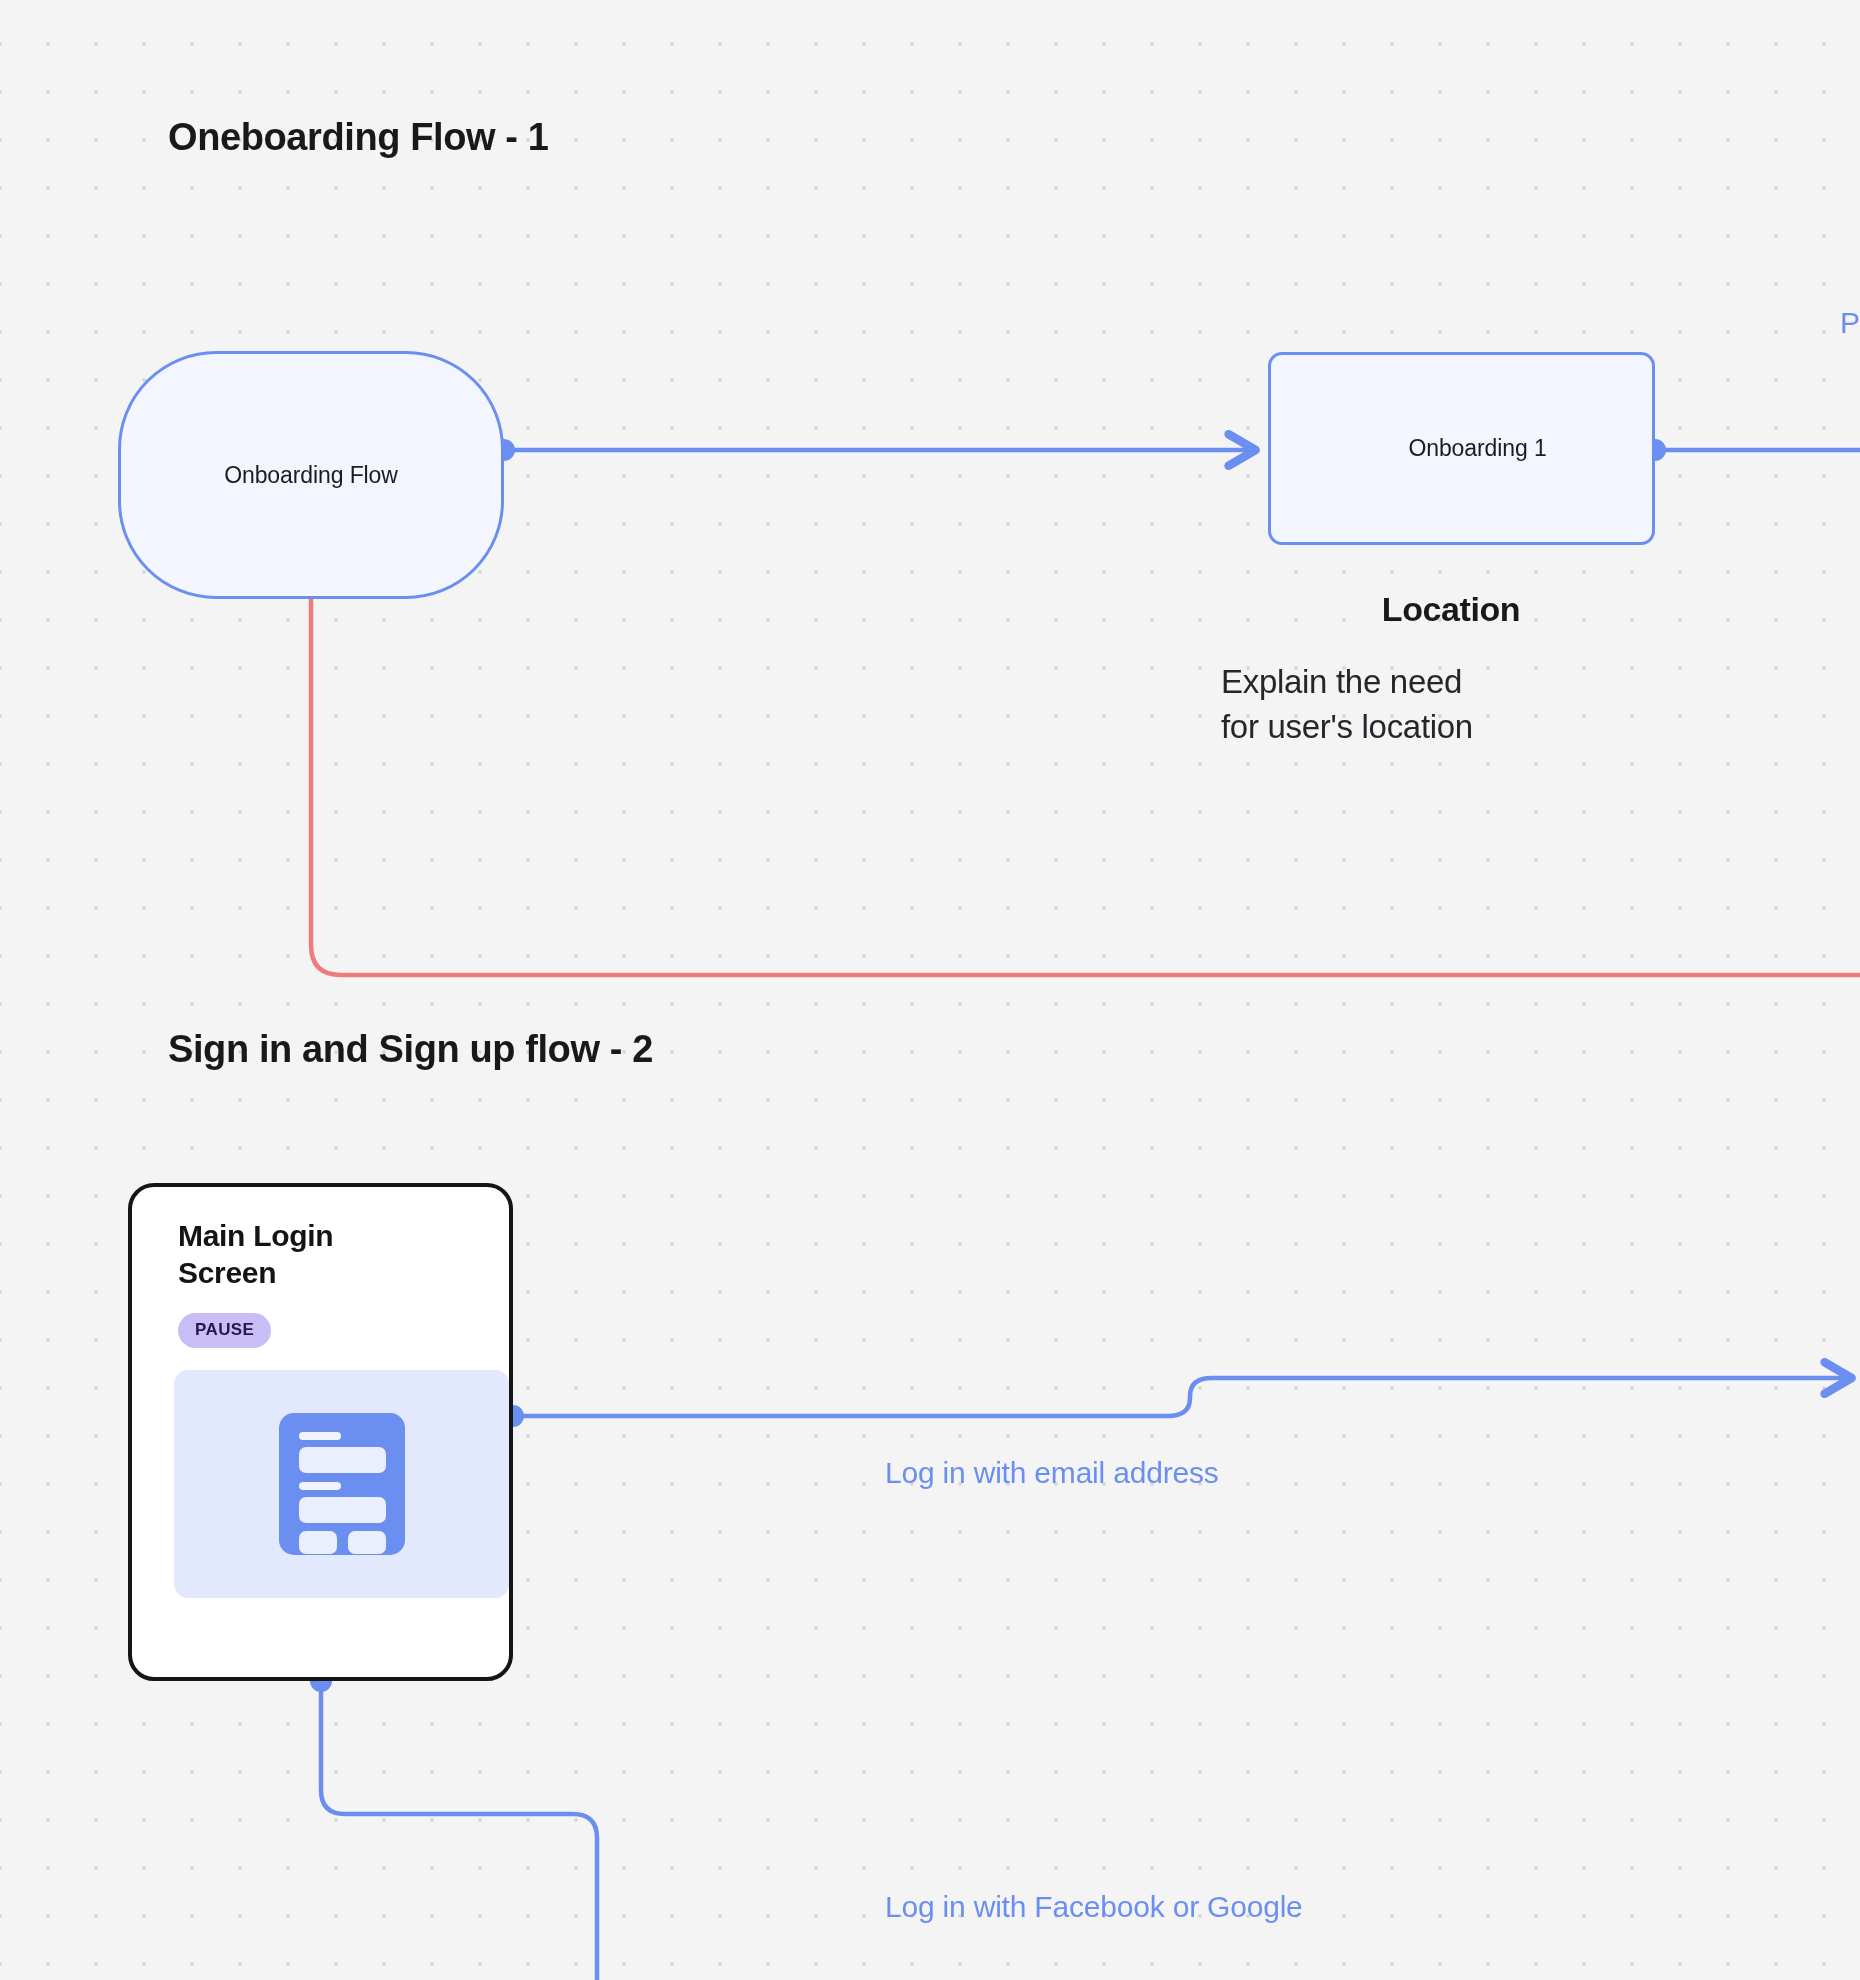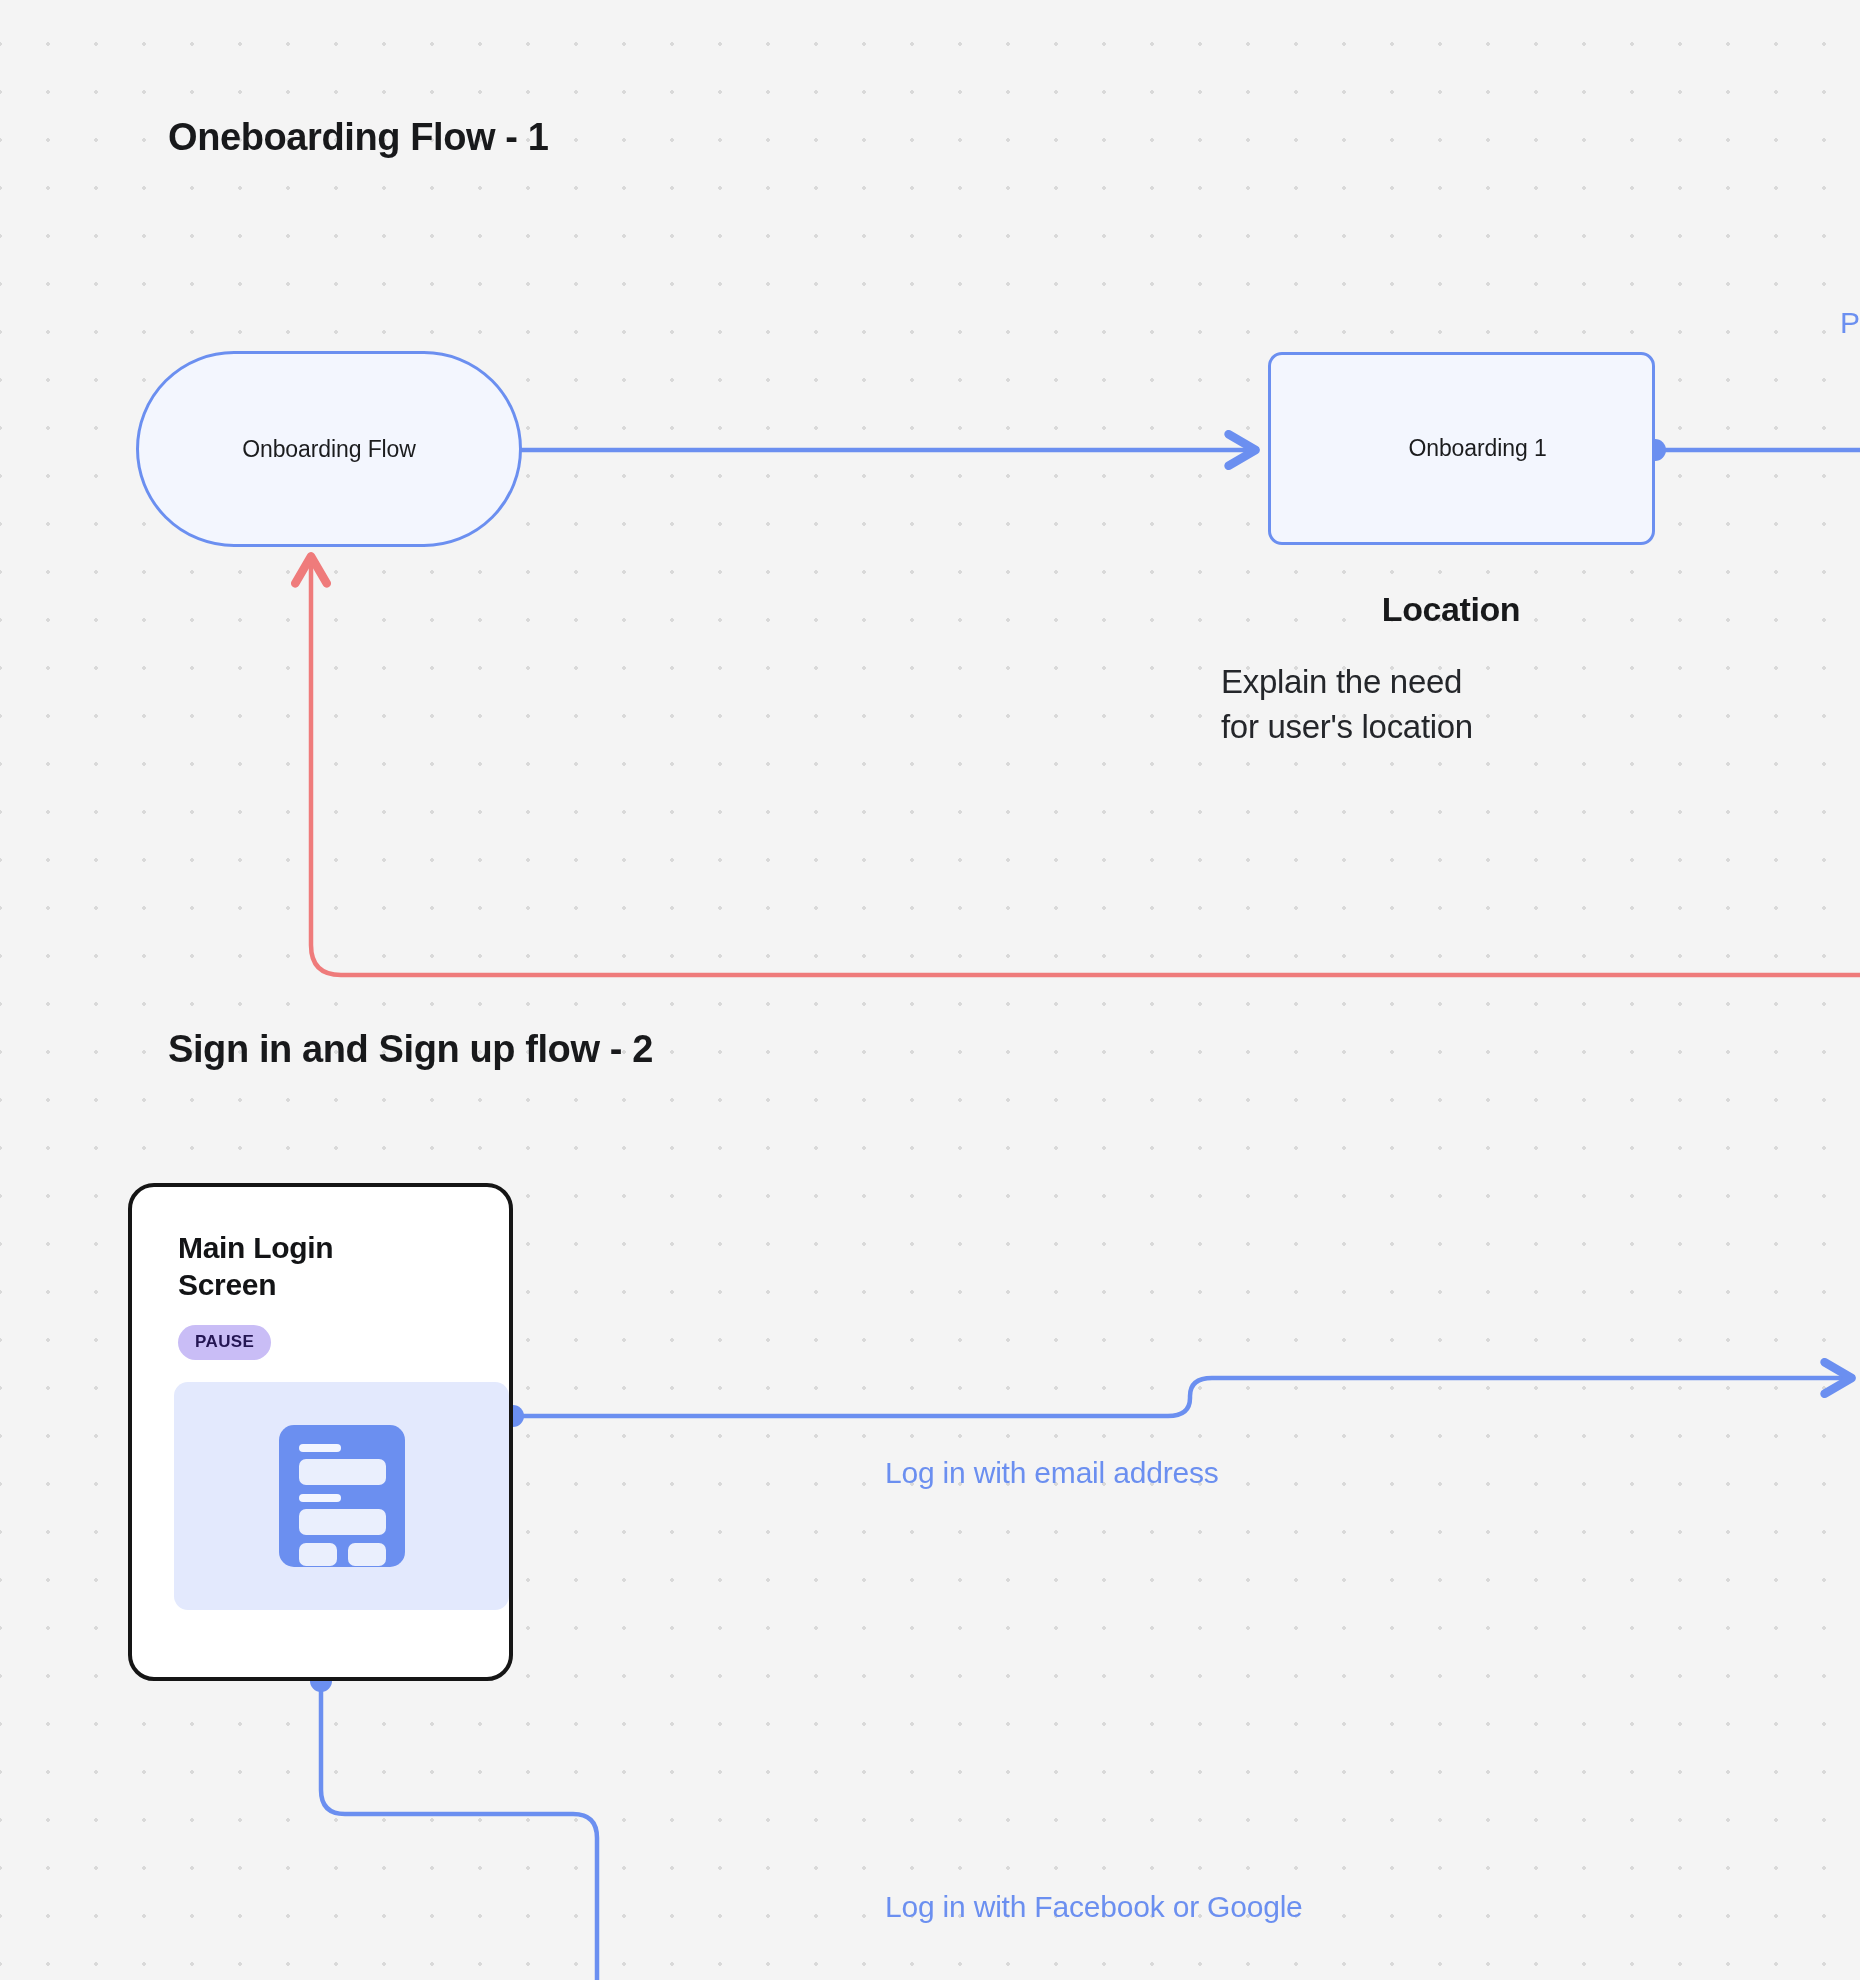--- a/index.html
+++ b/index.html
@@ -36,24 +36,24 @@
     color: #18191b;
     letter-spacing: -0.4px;
     white-space: nowrap;
   }
   #title-flow1 { left: 168px; top: 116px; font-size: 38px; }
   #title-flow2 { left: 168px; top: 1028px; font-size: 38px; }
 
   
   #node-onboarding-flow {
     position: absolute;
-    left: 136px;
+    left: 118px;
     top: 351px;
     width: 386px;
-    height: 196px;
+    height: 248px;
     box-sizing: border-box;
     border: 3.5px solid #6b8ff0;
     border-radius: 98px;
     background: #f3f6fe;
     display: flex;
     align-items: center;
     justify-content: center;
     text-align: right;
   }
   #node-onboarding-flow .node-label {
@@ -112,21 +112,21 @@
   #node-main-login {
     position: absolute;
     left: 128px;
     top: 1183px;
     width: 385px;
     height: 498px;
     box-sizing: border-box;
     border: 4px solid #151515;
     border-radius: 26px;
     background: #ffffff;
-    padding: 42px 34px 0 46px;
+    padding: 30px 34px 0 46px;
   }
   #node-main-login .card-title {
     font-size: 30px;
     font-weight: bold;
     color: #131416;
     line-height: 1.24;
     letter-spacing: -0.3px;
     margin: 0;
     white-space: pre-line;
   }

